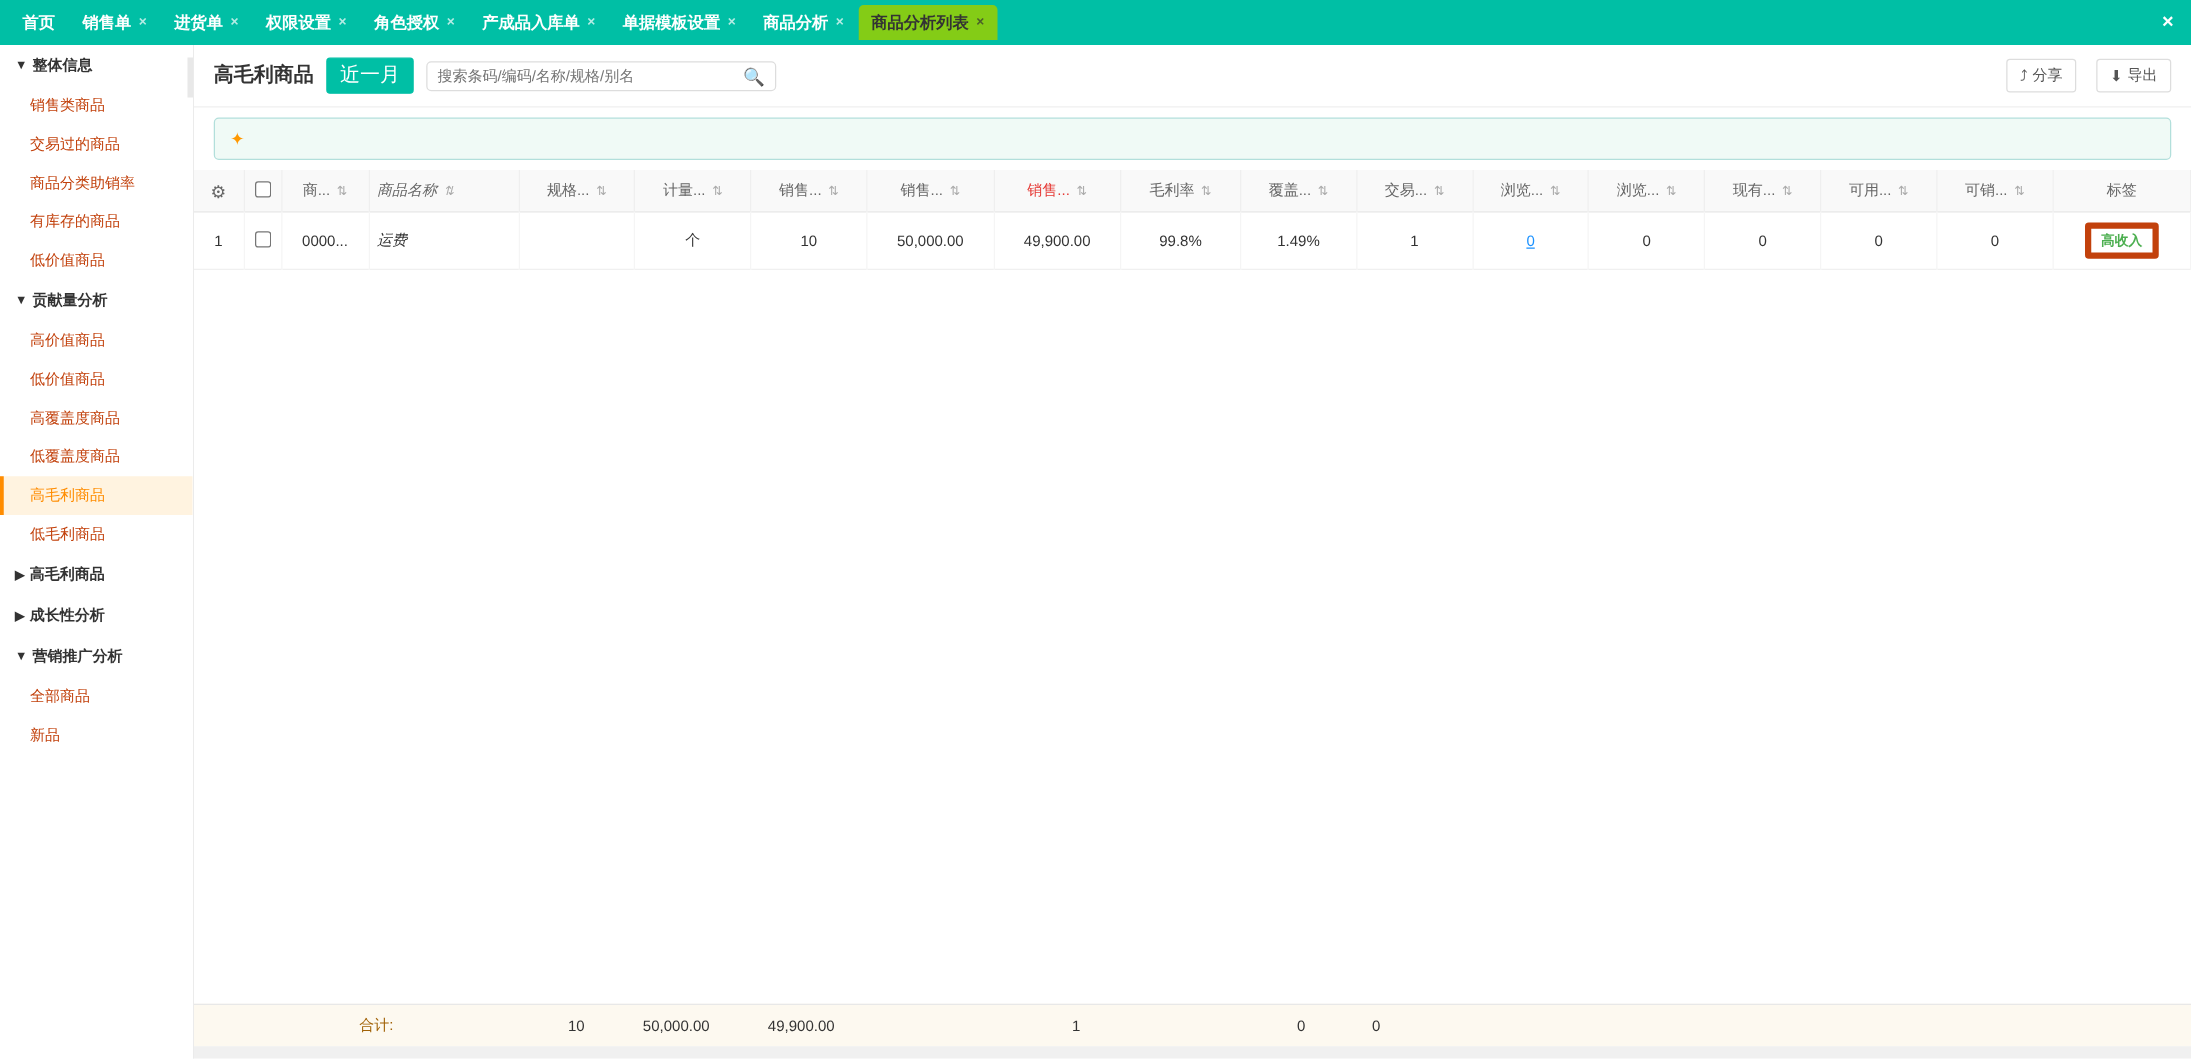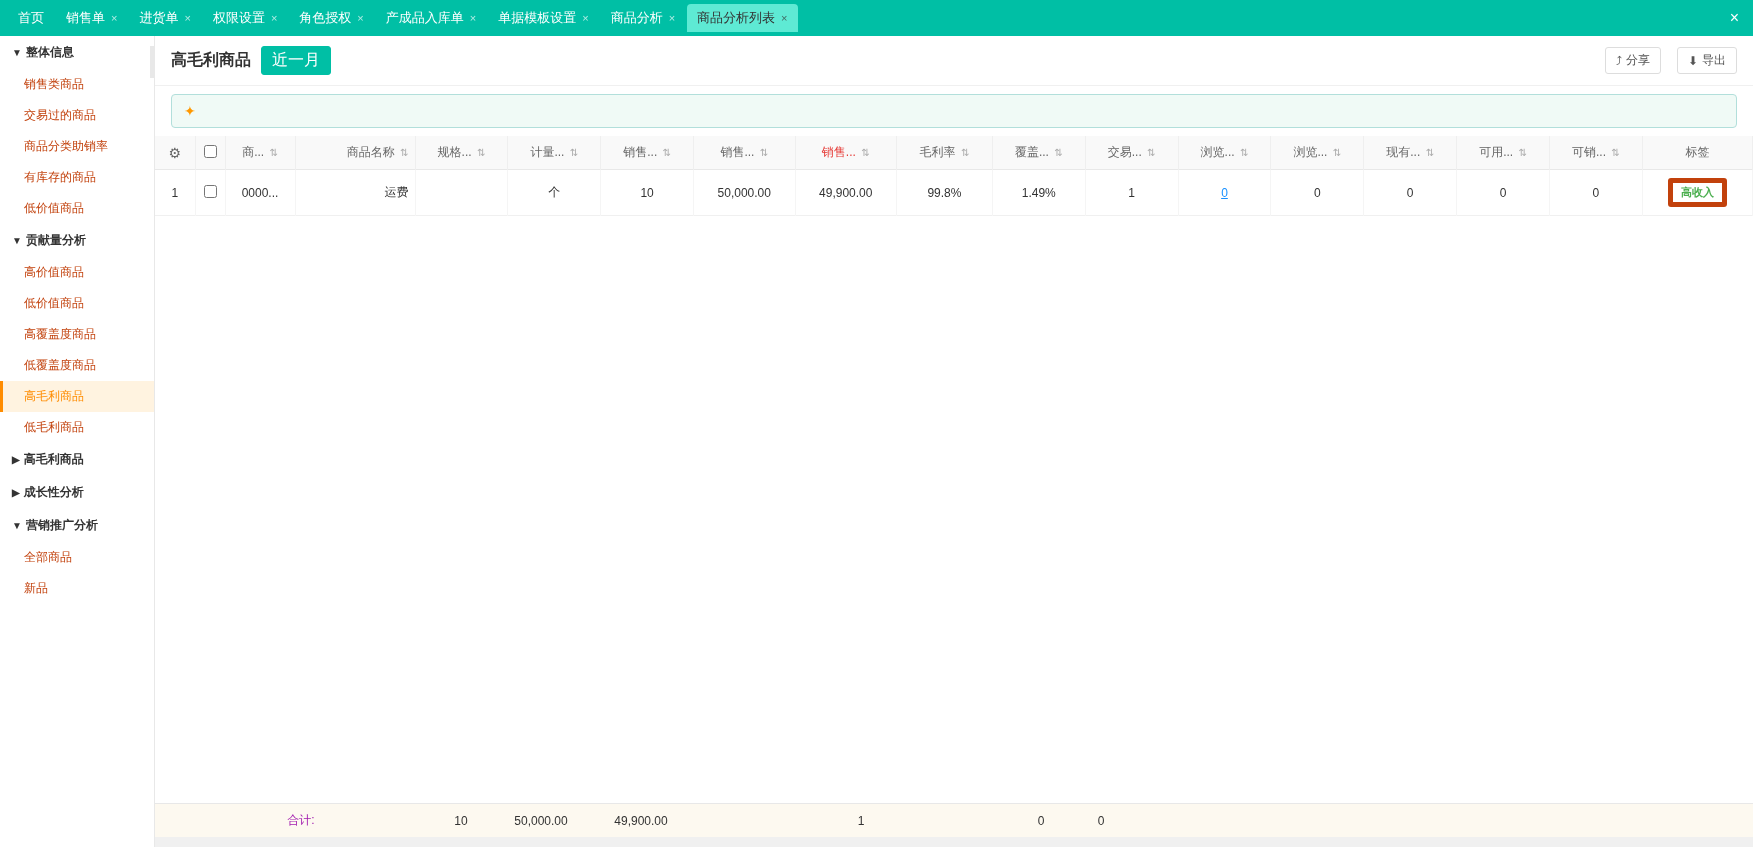--- a/index.html
+++ b/index.html
@@ -7,35 +7,36 @@
 
     
     .top-nav {
       display: flex;
       align-items: center;
       background: #00bfa5;
       height: 36px;
       padding: 0 8px;
       color: white;
       gap: 2px;
+      font-weight: bold;
     }
     .nav-item {
       display: flex;
       align-items: center;
       padding: 0 10px;
       height: 28px;
       border-radius: 4px 4px 0 0;
       cursor: pointer;
       font-size: 13px;
       color: white;
       gap: 4px;
       white-space: nowrap;
     }
     .nav-item.active {
-      background: #5eead4;
+      background: #84cc16;
       color: #333;
     }
     .nav-item .close-x {
       font-size: 11px;
       opacity: 0.7;
       margin-left: 2px;
     }
     .nav-spacer { flex: 1; }
     .nav-close-btn {
       color: white;
@@ -214,21 +215,21 @@
     table tbody td {
       padding: 8px 6px;
       text-align: center;
       color: #333;
       border-right: 1px solid #f5f5f5;
       white-space: nowrap;
     }
     .col-index { width: 40px; }
     .col-check { width: 30px; }
     .col-code { width: 70px; }
-    .col-name { width: 120px; text-align: right; }
+    .col-name { width: 120px; text-align: left; font-style: italic; }
     .tag-badge {
       display: inline-block;
       padding: 2px 8px;
       border-radius: 3px;
       font-size: 11px;
       font-weight: bold;
     }
     .tag-high-income {
       color: #4caf50;
       border: 5px solid #c2410c;
@@ -240,21 +241,21 @@
       display: flex;
       align-items: center;
       background: #fdf9f0;
       border-top: 1px solid #e8e8e8;
       padding: 8px 16px;
       font-size: 12px;
       color: #333;
       flex-shrink: 0;
       gap: 0;
     }
-    .footer-total .label { width: 80px; color: #a21caf; }
+    .footer-total .label { width: 80px; color: #a16207; }
     .footer-cell {
       text-align: center;
       padding: 0 6px;
     }
 
     
     .bottom-scroll {
       height: 10px;
       background: #f0f0f0;
       flex-shrink: 0;
@@ -376,20 +377,24 @@
     <div class="sidebar-item">
       <span>新品</span>
     </div>
   </div>
 
   <div class="content-area">
 
     <div class="content-header">
       <span class="content-title">高毛利商品</span>
       <button class="filter-btn active">近一月</button>
+      <div class="search-box">
+        <input type="text" placeholder="搜索条码/编码/名称/规格/别名" style="">
+        <span style="color:#aaa; font-size:14px;">🔍</span>
+      </div>
       <div class="header-spacer"></div>
       <button class="action-btn">
         <span>⤴</span>
         <span>分享</span>
       </button>
       <button class="action-btn" style="margin-left:6px;">
         <span>⬇</span>
         <span>导出</span>
       </button>
     </div>

